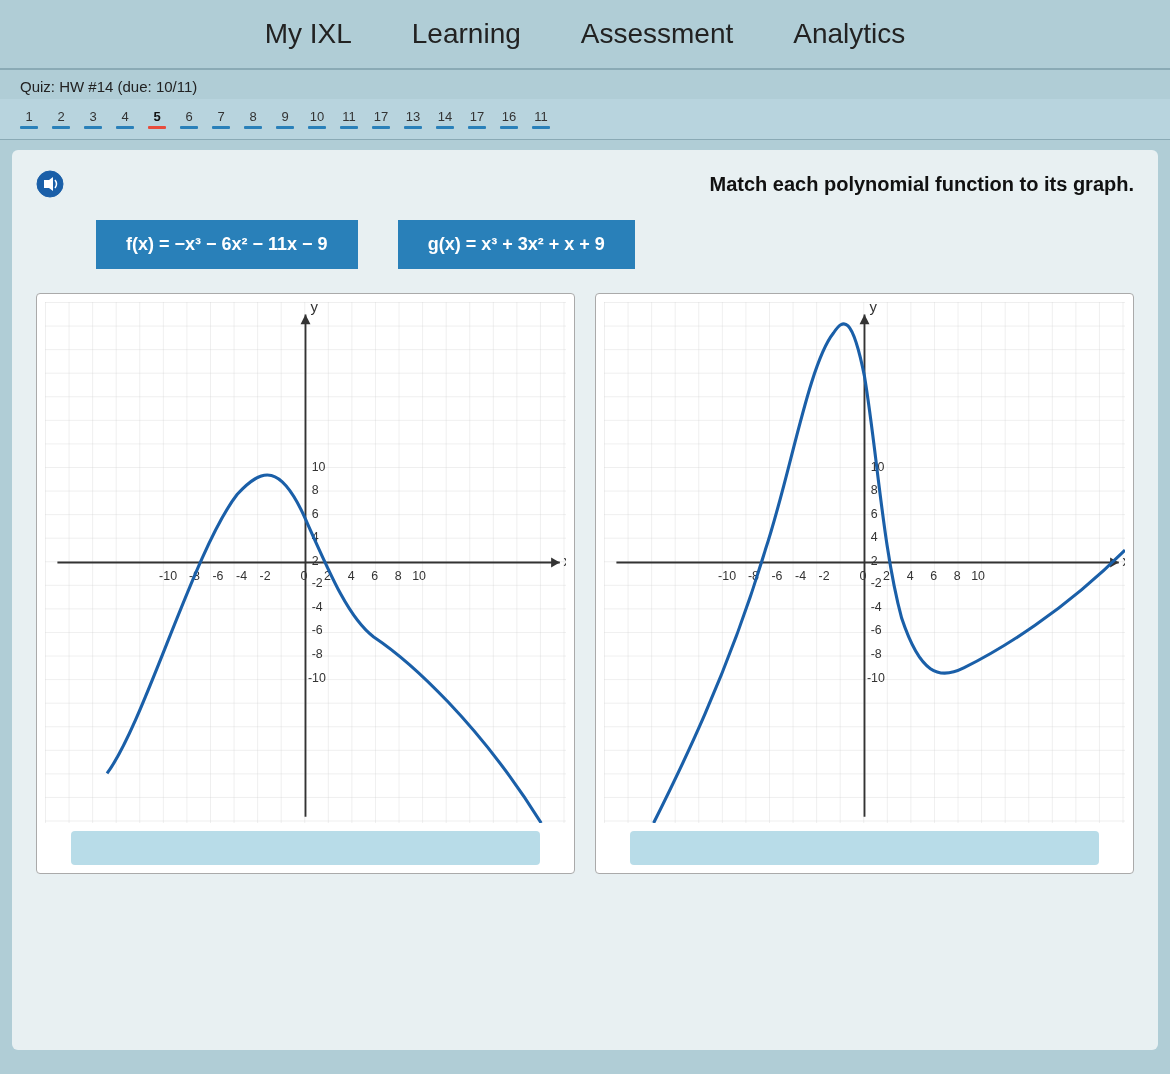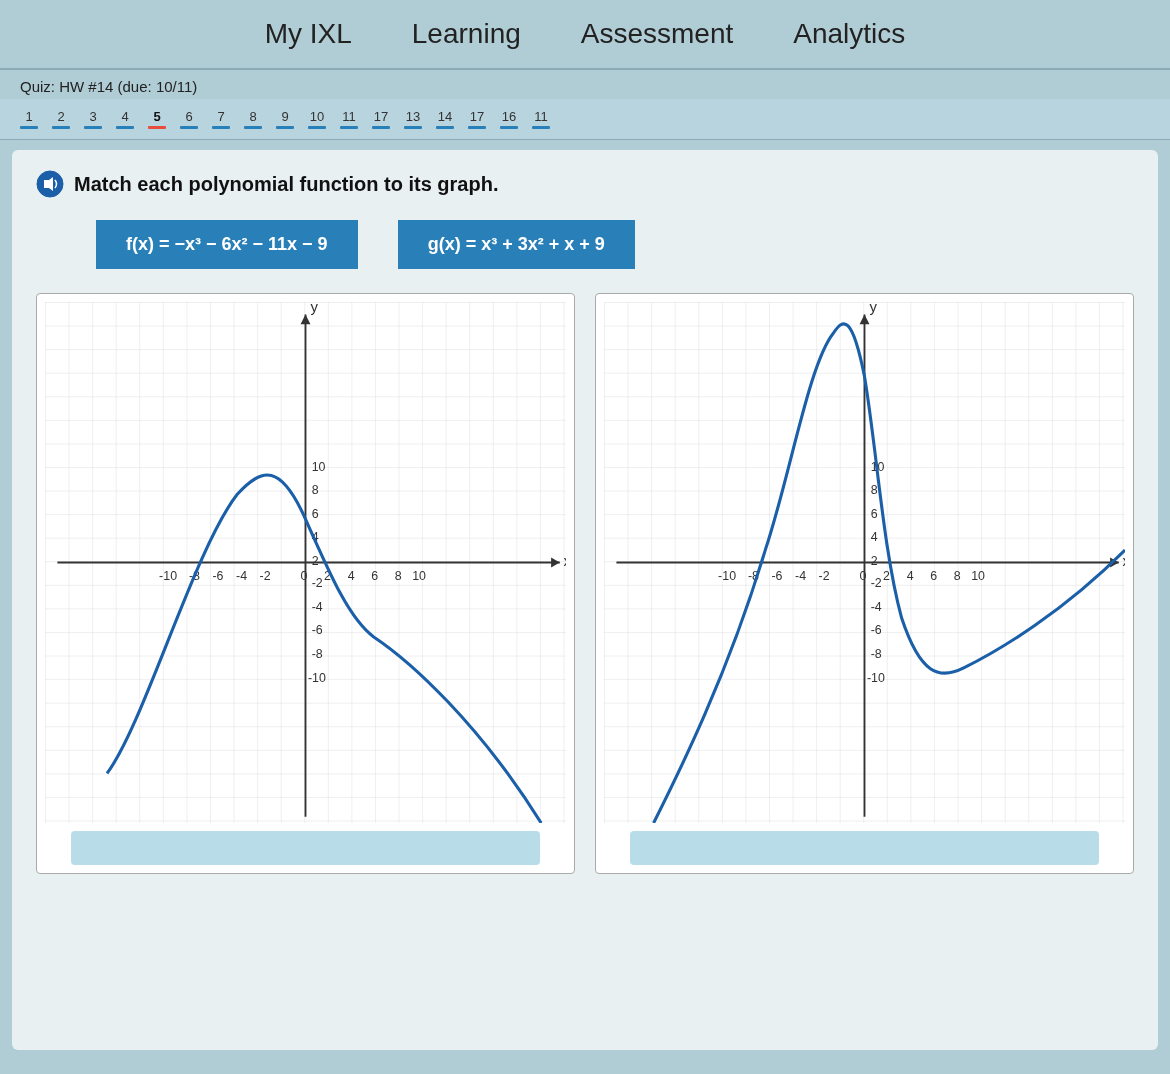--- a/index.html
+++ b/index.html
@@ -73,20 +73,21 @@
       border-radius: 6px;
       padding: 20px 24px 24px 24px;
       min-height: 900px;
     }
     
     .instruction-row {
       display: flex;
       align-items: center;
       gap: 10px;
       margin-bottom: 22px;
+      justify-content: space-between;
     }
     .speaker-icon {
       width: 28px;
       height: 28px;
       cursor: pointer;
     }
     .instruction-text {
       font-size: 20px;
       font-weight: bold;
       color: #111;

